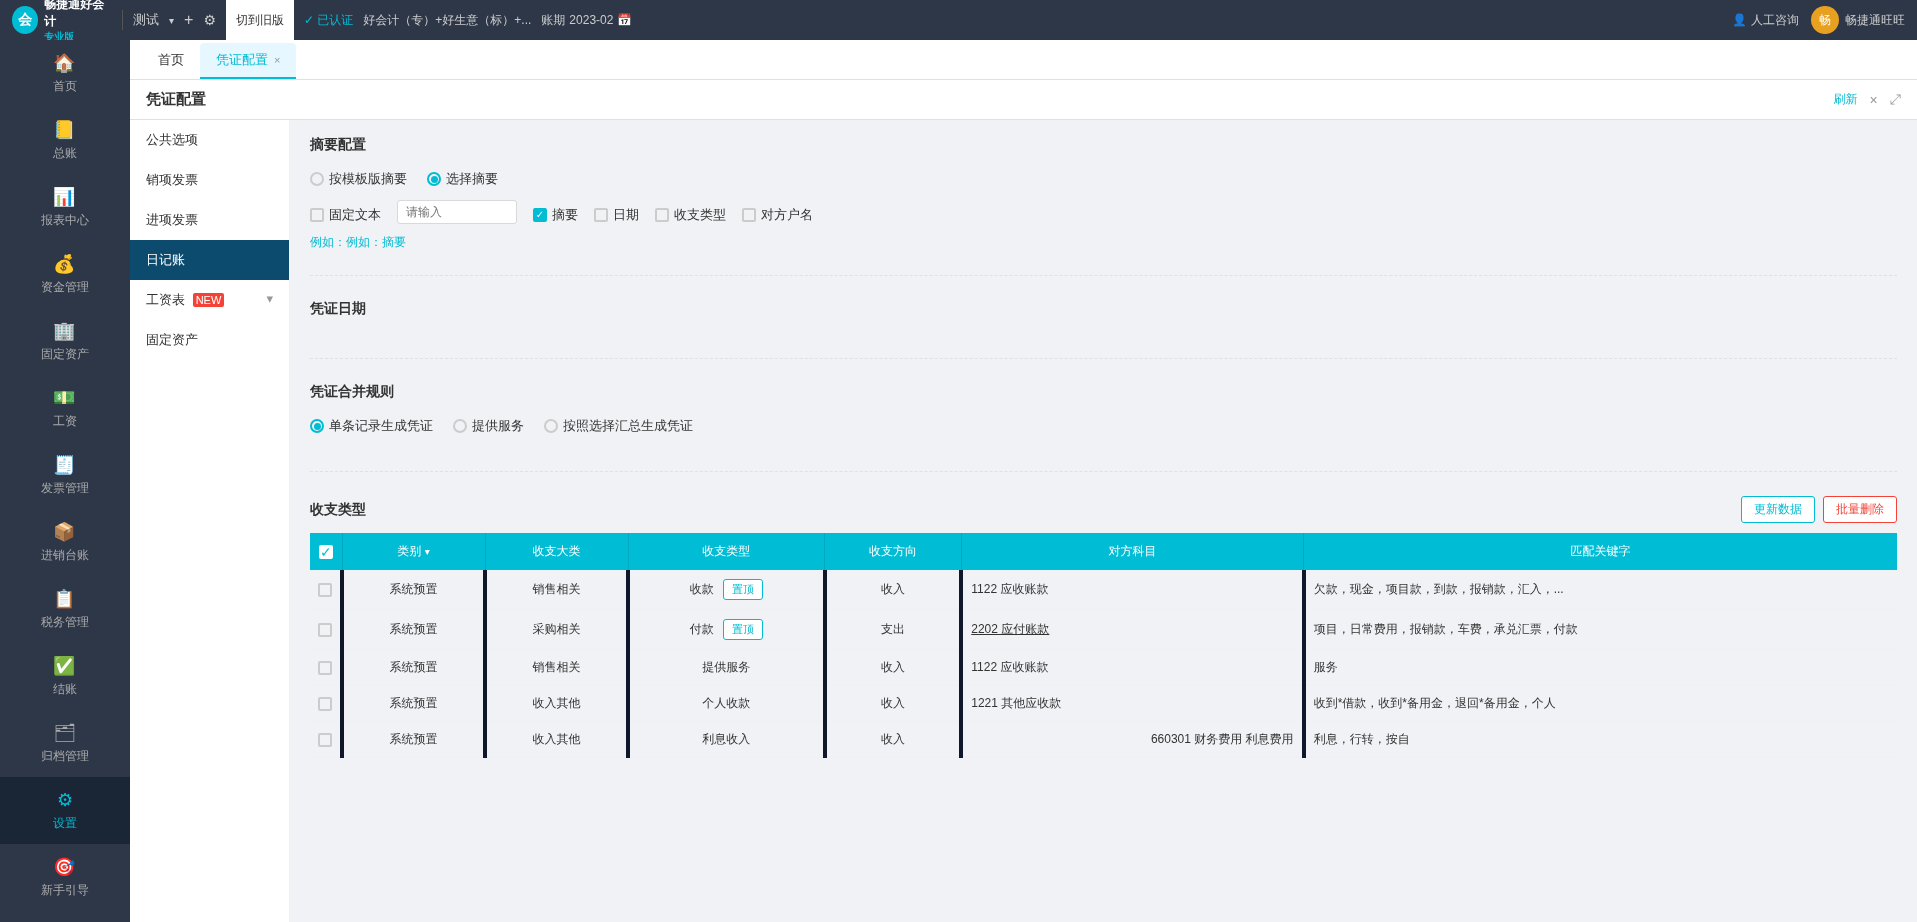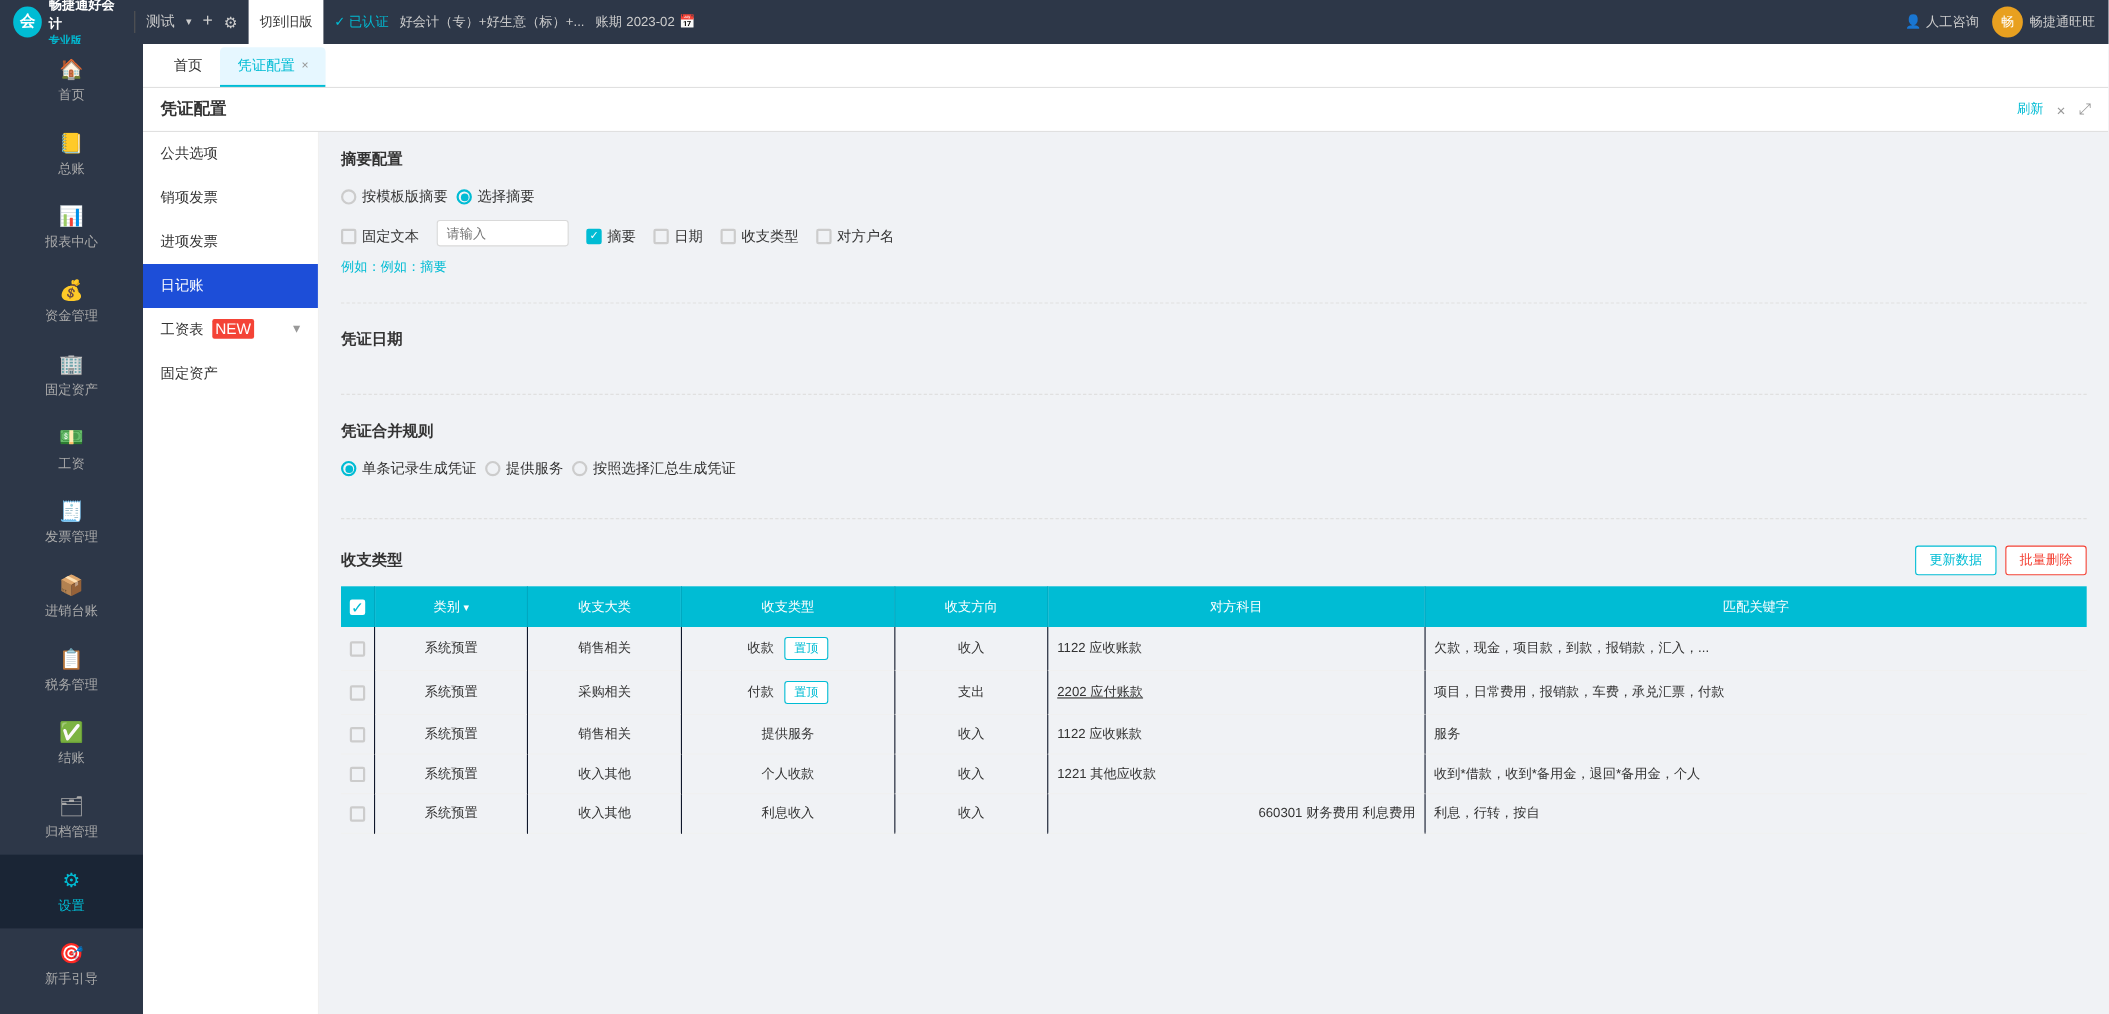--- a/index.html
+++ b/index.html
@@ -38,34 +38,34 @@
 
     
     .tab-bar { height: 40px; background: #fff; display: flex; align-items: flex-end; padding: 0 12px; border-bottom: 1px solid #e0e0e0; flex-shrink: 0; }
     .tab-item { padding: 8px 16px; font-size: 13px; color: #333; cursor: pointer; border-bottom: 2px solid transparent; }
     .tab-item.active { background: #e6f7ff; color: #00bcd4; border-bottom: 2px solid #00bcd4; border-radius: 4px 4px 0 0; display: flex; align-items: center; gap: 6px; }
     .tab-close { font-size: 11px; color: #999; cursor: pointer; }
 
     
     .left-panel { width: 160px; background: #fff; border-right: 1px solid #f0f0f0; flex-shrink: 0; }
     .left-nav-item { padding: 11px 16px; font-size: 13px; color: #333; cursor: pointer; position: relative; }
-    .left-nav-item.active { background: #1d4ed8; color: #fff; }
-    .left-nav-item .new-badge { background: #f44336; color: white; font-size: 14px; padding: 1px 3px; border-radius: 2px; margin-left: 4px; }
+    .left-nav-item.active { background: #0c4a6e; color: #fff; }
+    .left-nav-item .new-badge { background: #f44336; color: white; font-size: 11px; padding: 1px 3px; border-radius: 2px; margin-left: 4px; }
     .left-nav-item .arrow { float: right; color: #999; }
 
     
     .main-right { flex: 1; overflow-y: auto; padding: 16px 20px; }
 
     
     .section { margin-bottom: 24px; border-bottom: 1px dashed #e0e0e0; padding-bottom: 24px; }
     .section:last-child { border-bottom: none; }
     .section-title { font-size: 14px; font-weight: bold; color: #333; margin-bottom: 16px; }
 
     
-    .radio-group { display: flex; gap: 8px; margin-bottom: 12px; align-items: flex-end; }
+    .radio-group { display: flex; gap: 20px; margin-bottom: 12px; align-items: flex-end; }
     .radio-item { display: flex; align-items: center; gap: 5px; cursor: pointer; font-size: 13px; }
     .radio-circle { width: 14px; height: 14px; border-radius: 50%; border: 2px solid #ccc; display: flex; align-items: center; justify-content: center; flex-shrink: 0; }
     .radio-circle.checked { border-color: #00bcd4; }
     .radio-circle.checked::after { content: ''; width: 7px; height: 7px; border-radius: 50%; background: #00bcd4; }
 
     
     .checkbox-row { display: flex; align-items: flex-end; gap: 16px; margin-top: 12px; flex-wrap: wrap; }
     .checkbox-item { display: flex; align-items: center; gap: 5px; cursor: pointer; font-size: 13px; }
     .checkbox-box { width: 14px; height: 14px; border: 2px solid #ccc; border-radius: 2px; display: flex; align-items: center; justify-content: center; flex-shrink: 0; }
     .checkbox-box.checked { background: #00bcd4; border-color: #00bcd4; }
@@ -75,21 +75,21 @@
     
     .example-text { color: #00bcd4; font-size: 12px; margin-top: 10px; }
     .table-btn { border: 1px solid #00bcd4; color: #00bcd4; background: white; padding: 4px 12px; border-radius: 3px; font-size: 12px; cursor: pointer; }
     .table-btn.danger { border-color: #f44336; color: #f44336; }
 
     table { width: 100%; border-collapse: collapse; }
     thead tr { background: #00bcd4; color: white; }
     thead th { padding: 10px 8px; font-size: 12px; font-weight: normal; text-align: center; border-right: 1px solid #00a8c0; }
     thead th:last-child { border-right: none; }
     tbody tr { border-bottom: 1px solid #f0f0f0; }
-    tbody td { padding: 9px 8px; font-size: 12px; text-align: center; border-right: 1px solid #0f172a; }
+    tbody td { padding: 9px 8px; font-size: 12px; text-align: center; border-right: 4px solid #0f172a; }
     tbody td:last-child { border-right: none; }
     .tag-btn { background: white; border: 1px solid #00bcd4; color: #00bcd4; padding: 2px 8px; border-radius: 3px; font-size: 11px; cursor: pointer; }
     .th-check { width: 30px; }
 
     
     .voucher-page { display: flex; flex: 1; overflow: hidden; }
   </style>
 </head>
 <body>
 

